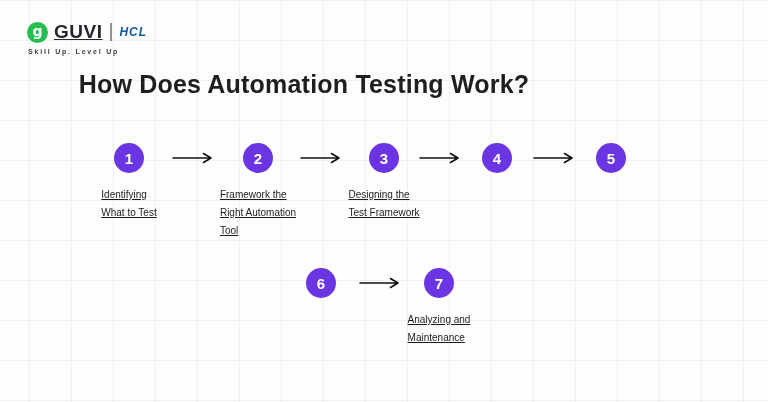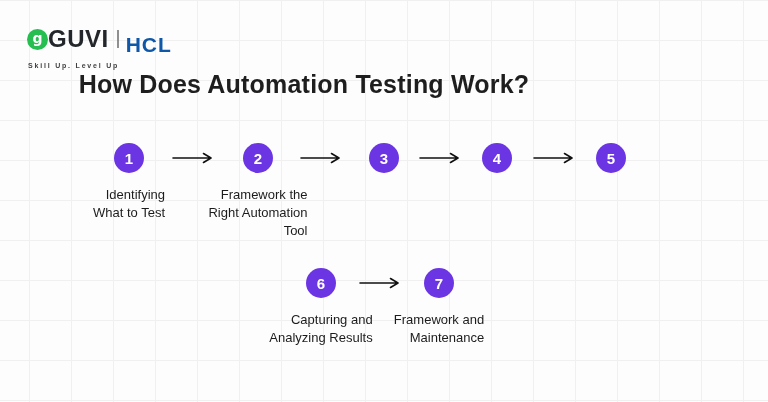--- a/index.html
+++ b/index.html
@@ -25,31 +25,32 @@
   .guvi-icon {
     width: 21px; height: 21px; border-radius: 50%;
     background: #27be51;
     color: #ffffff;
     display: flex; align-items: center; justify-content: center;
     font-size: 14px; font-weight: 700; line-height: 1;
     font-family: "DejaVu Sans", sans-serif;
     padding-bottom: 2px;
   }
   .guvi-text {
-    margin-left: 0;
-    font-size: 24px; font-weight: 700; color: #23272b;
+    margin-left: 6px;
+    font-size: 19px; font-weight: 700; color: #23272b;
     letter-spacing: 0.5px;
+    text-decoration: underline;
   }
   .brand-divider {
     width: 2px; height: 18px; background: #6b6b6b;
     margin: 0 7px 0 8px; opacity: 0.75;
   }
   .hcl-text {
-    font-size: 21px; font-weight: 800; 
-    color: #0f57a8; letter-spacing: 1px; margin-top: 12px;
+    font-size: 12px; font-weight: 800; font-style: italic;
+    color: #0f57a8; letter-spacing: 1px;
   }
   .tagline {
     margin-top: 5px; margin-left: 1px;
     font-size: 7px; font-weight: 700; letter-spacing: 1.8px;
     color: #3f3f3f;
   }
 
   
   .title {
     position: absolute; top: 70px; left: 0; width: 608px;
@@ -67,23 +68,24 @@
   .badge {
     width: 30px; height: 30px; border-radius: 50%;
     background: #6c35e4;
     display: flex; align-items: center; justify-content: center;
   }
   .badge span {
     color: #ffffff; font-size: 15px; font-weight: 600; line-height: 1;
   }
   .step-label {
     margin-top: 13px;
-    font-size: 13px; font-weight: 500; line-height: 18px;
-    color: #1c1c1c; text-align: right;
+    font-size: 10px; font-weight: 500; line-height: 18px;
+    color: #1c1c1c; text-align: left;
     white-space: pre-line;
+    text-decoration: underline;
   }
   
   .s1 { left: 54px;  top: 143px; }
   .s2 { left: 183px; top: 143px; }
   .s3 { left: 309px; top: 143px; }
   .s4 { left: 422px; top: 143px; }
   .s5 { left: 536px; top: 143px; }
   .s6 { left: 246px; top: 268px; }
   .s7 { left: 364px; top: 268px; }
 
@@ -126,44 +128,44 @@
         <span>2</span>
       </div>
     <div class="step-label">Framework the
 Right Automation
 Tool</div>
   </div>
   <div class="step s3">
     <div class="badge">
         <span>3</span>
       </div>
+    <div class="step-label">Designing the
+Test Framework</div>
   </div>
   <div class="step s4">
     <div class="badge">
         <span>4</span>
       </div>
   </div>
   <div class="step s5">
     <div class="badge">
         <span>5</span>
       </div>
   </div>
 
   <div class="step s6">
     <div class="badge">
         <span>6</span>
       </div>
-    <div class="step-label">Capturing and
-Analyzing Results</div>
   </div>
   <div class="step s7">
     <div class="badge">
         <span>7</span>
       </div>
-    <div class="step-label">Framework and
+    <div class="step-label">Analyzing and
 Maintenance</div>
   </div>
 
   <div class="arrow a1">
     <svg width="42" height="12" viewBox="0 0 42 12">
         <path d="M1 6 H38 M31.5 1.5 L39 6 L31.5 10.5" fill="none" stroke="#111111" stroke-width="1.6" stroke-linecap="round" stroke-linejoin="round"></path>
       </svg>
   </div>
   <div class="arrow a2">
     <svg width="42" height="12" viewBox="0 0 42 12">

